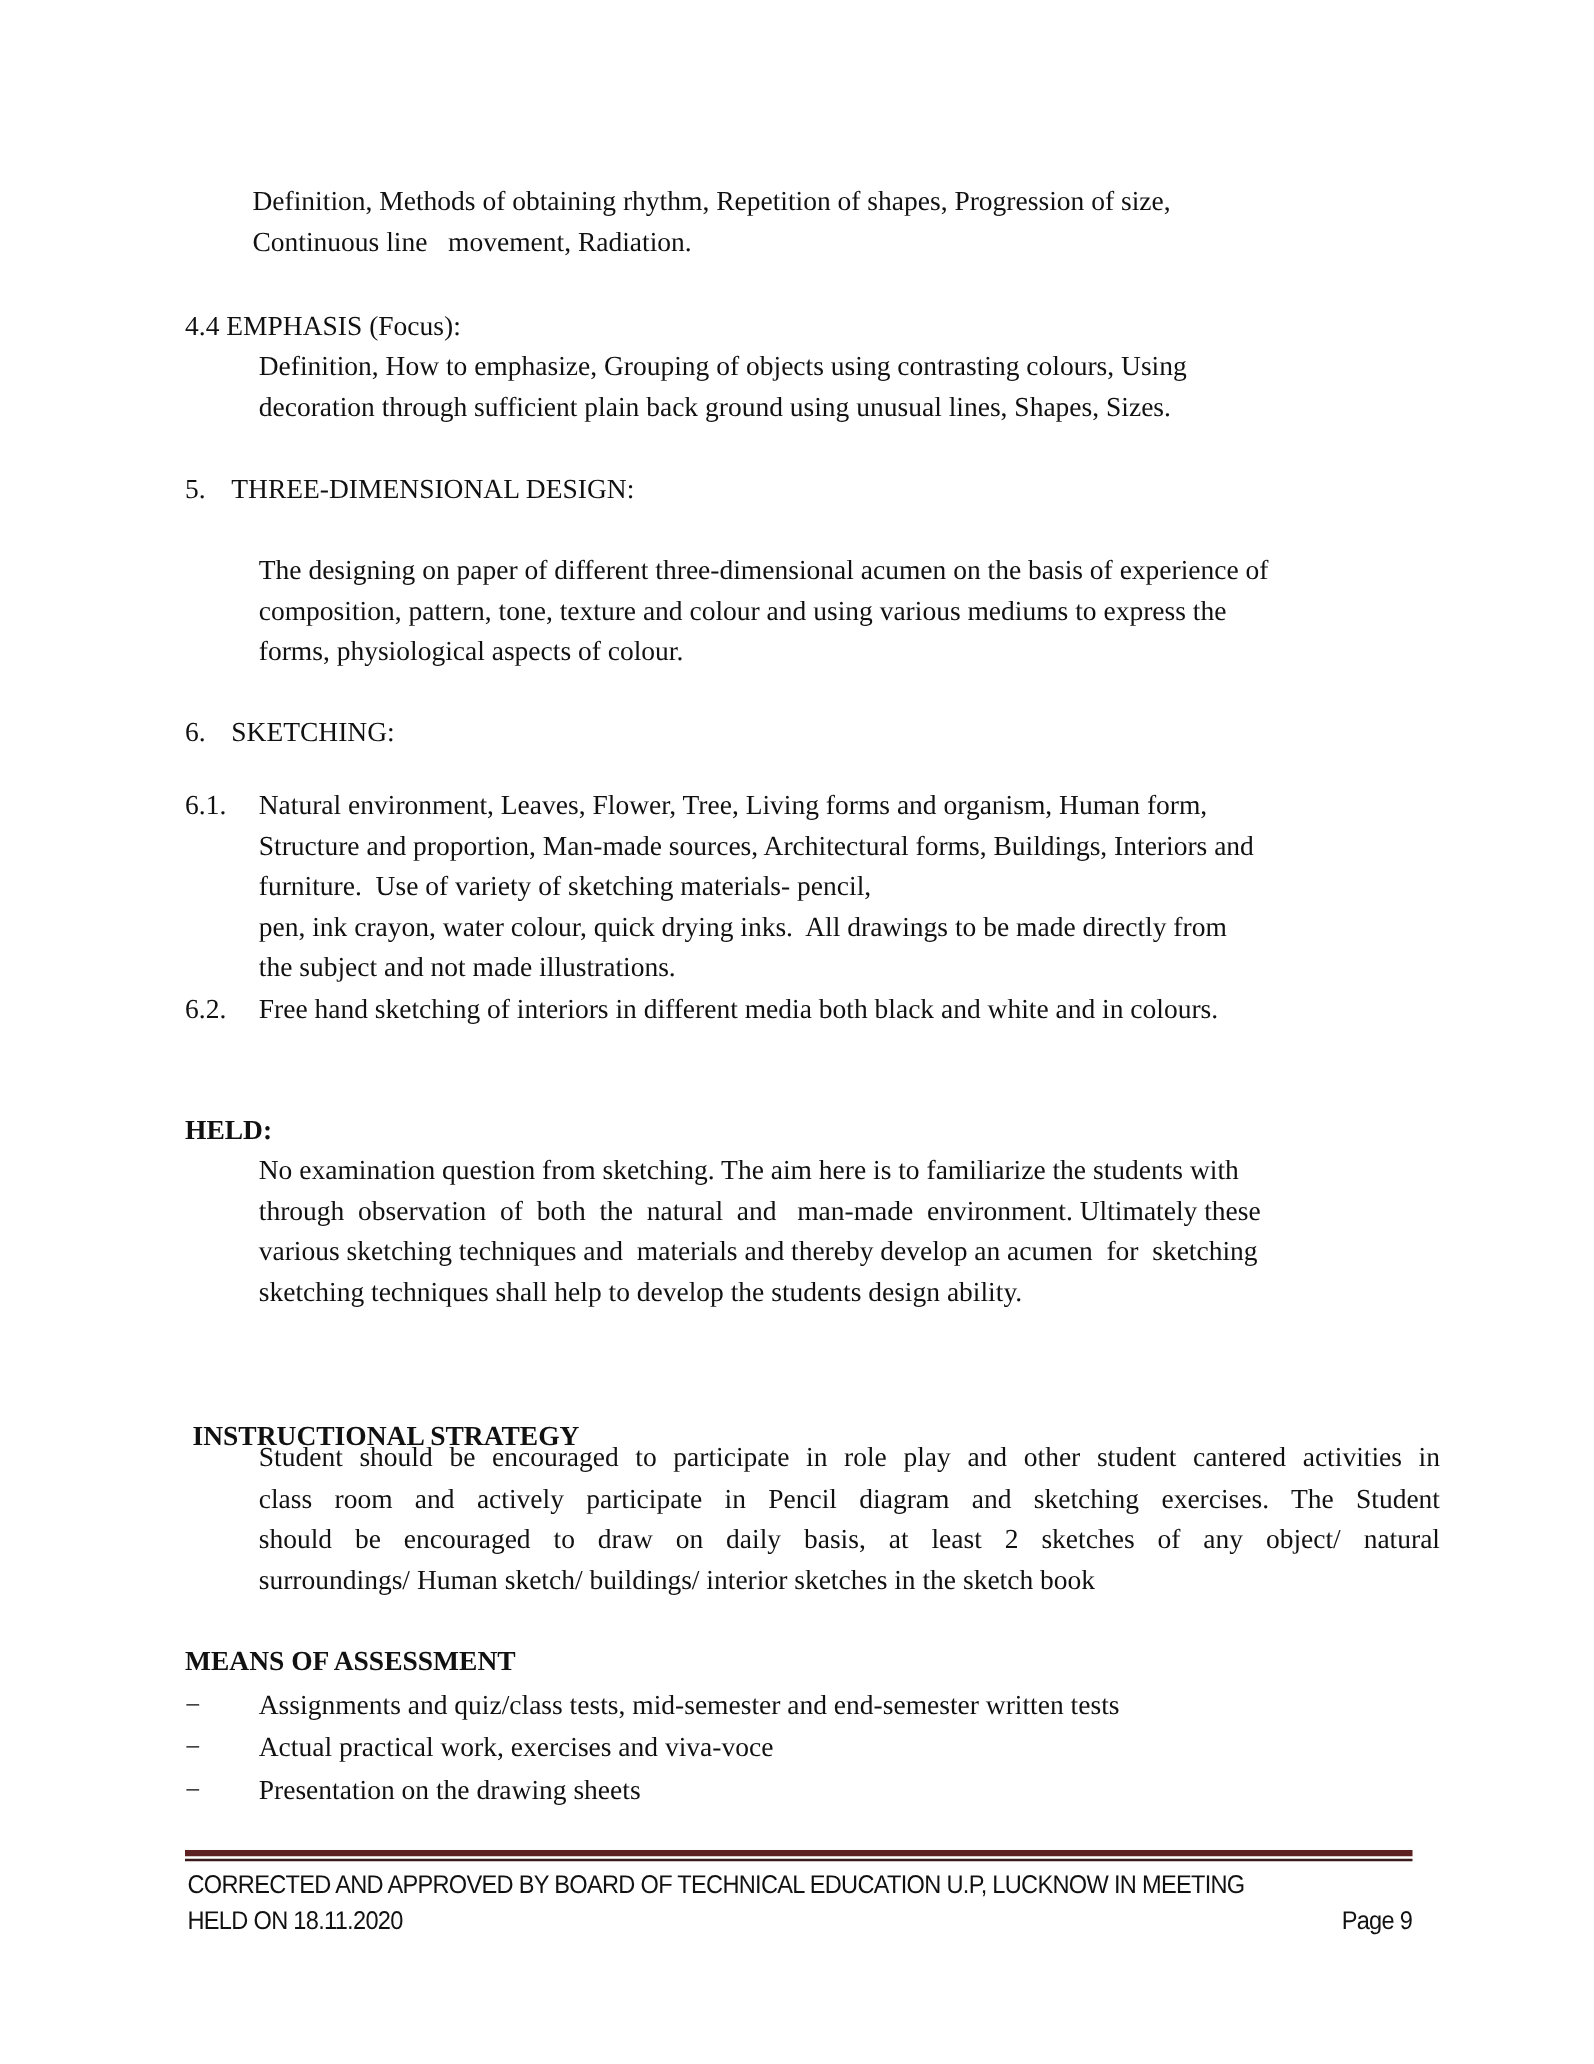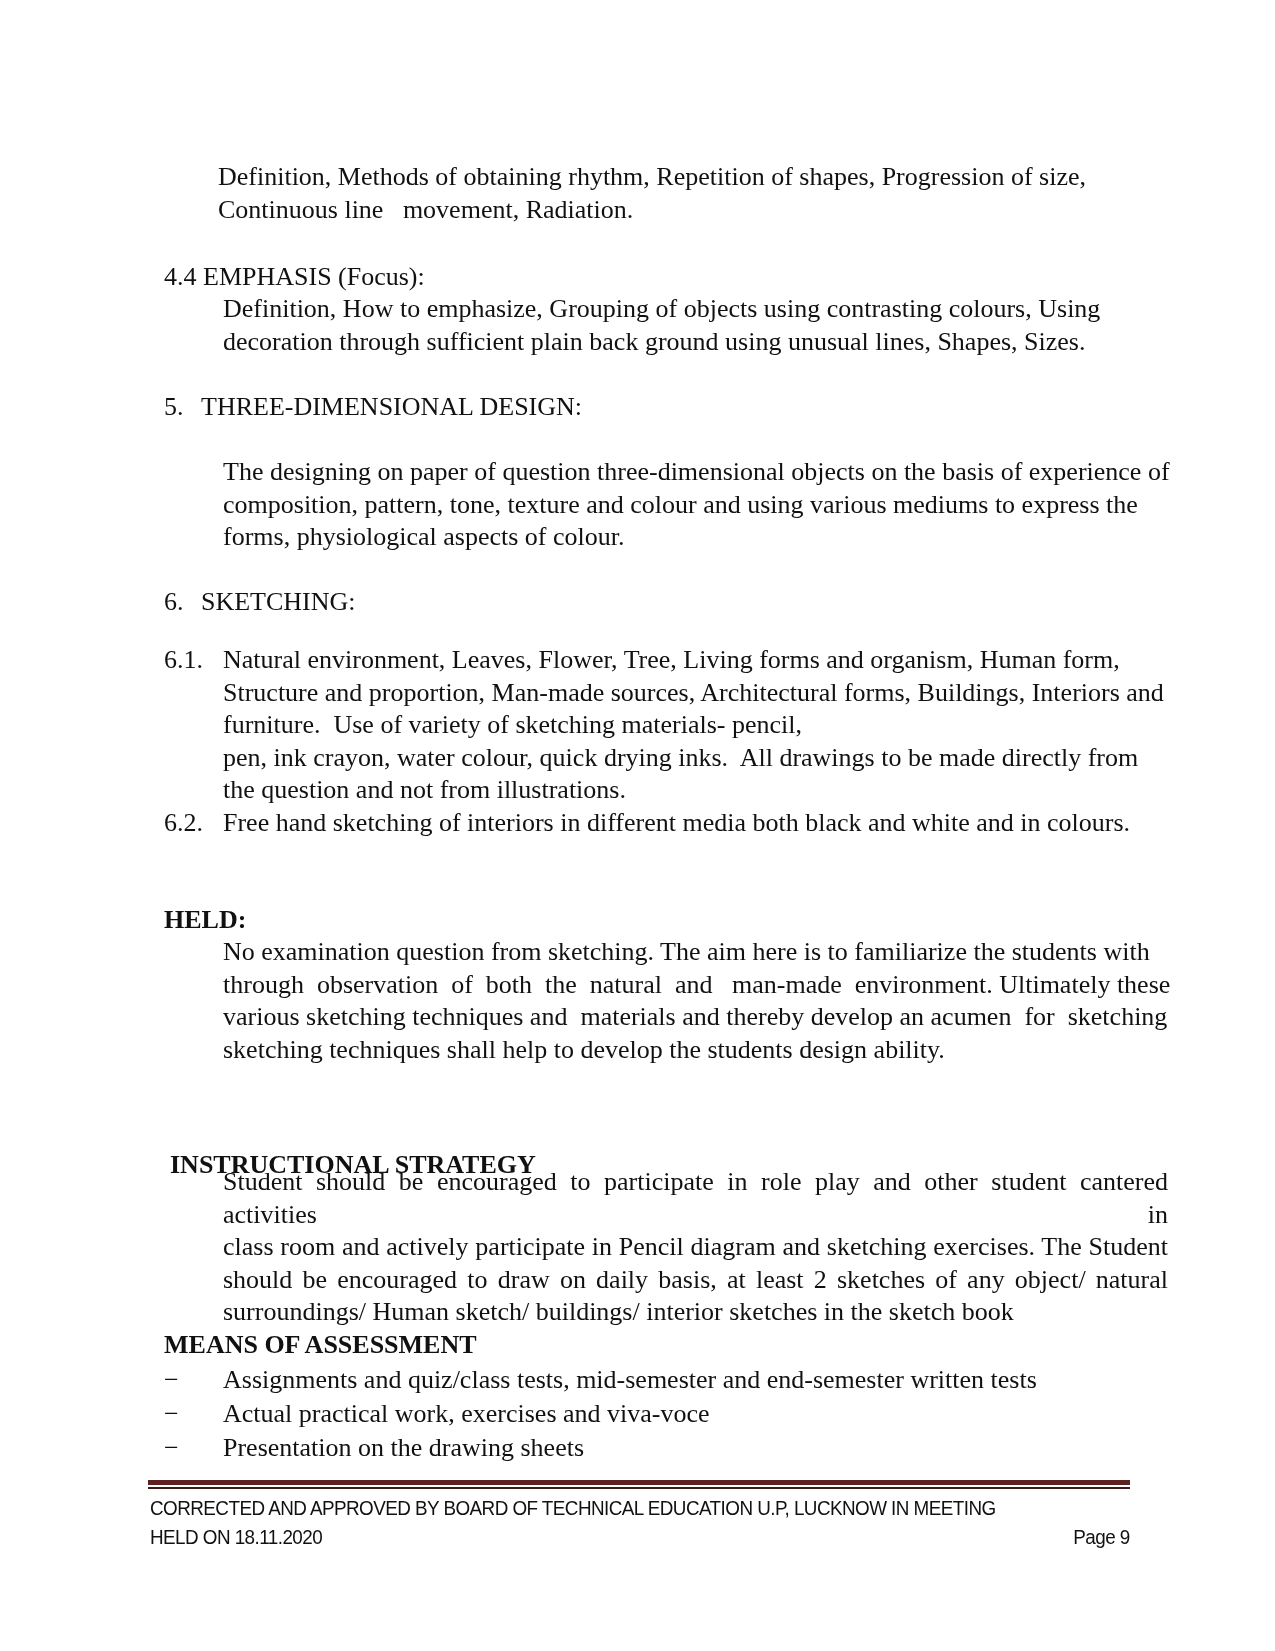--- a/index.html
+++ b/index.html
@@ -1,19 +1,19 @@
 <!DOCTYPE html>
 <html><head>
 <meta charset="utf-8">
 <style>
   html, body { margin: 0; padding: 0; background: #ffffff; }
   body { width: 1275px; height: 1651px; position: relative; overflow: hidden;
          font-family: "Liberation Serif", "DejaVu Serif", serif; color: #111; }
   .page { position: absolute; left: 0; top: 0; width: 1275px; height: 1651px; }
-  .blk { position: absolute; font-size: 26px; line-height: 32.6px; margin: 16px; }
+  .blk { position: absolute; font-size: 22px; line-height: 32.6px; margin: 0; }
   .line { display: block; white-space: pre; }
   .justify { white-space: normal; text-align: justify; text-align-last: justify; display: block; }
   .bold { font-weight: bold; }
   .footer-bar { position: absolute; left: 148px; width: 982px; }
   .bar-thick { top: 1480px; height: 5px; background: #5e2121; }
   .bar-thin { top: 1487px; height: 2px; background: #3a1a1a; }
   .footer-text { position: absolute; left: 150px; width: 980px; top: 1493px;
                  font-family: "Liberation Sans", "DejaVu Sans", sans-serif; font-size: 20.5px;
                  line-height: 29px; color: #111; letter-spacing: -0.6px; transform: scaleX(0.92);
                  transform-origin: left top; }
@@ -31,35 +31,35 @@
 
   <div class="blk" style="left:148px; top:245px;">4.4 EMPHASIS (Focus):</div>
   <div class="blk" style="left:207px; top:277px;">
     <span class="line">Definition, How to emphasize, Grouping of objects using contrasting colours, Using</span>
     <span class="line">decoration through sufficient plain back ground using unusual lines, Shapes, Sizes.</span>
   </div>
 
   <div class="blk" style="left:148px; top:375px;">5.</div>
   <div class="blk" style="left:185px; top:375px;">THREE-DIMENSIONAL DESIGN:</div>
   <div class="blk" style="left:207px; top:440px;">
-    <span class="line">The designing on paper of question three-dimensional objects on the basis of experience of</span>
+    <span class="line">The designing on paper of different three-dimensional acumen on the basis of experience of</span>
     <span class="line">composition, pattern, tone, texture and colour and using various mediums to express the</span>
     <span class="line">forms, physiological aspects of colour.</span>
   </div>
 
   <div class="blk" style="left:148px; top:570px;">6.</div>
   <div class="blk" style="left:185px; top:570px;">SKETCHING:</div>
 
   <div class="blk" style="left:148px; top:628px;">6.1.</div>
   <div class="blk" style="left:207px; top:628px;">
     <span class="line">Natural environment, Leaves, Flower, Tree, Living forms and organism, Human form,</span>
     <span class="line">Structure and proportion, Man-made sources, Architectural forms, Buildings, Interiors and</span>
     <span class="line">furniture.  Use of variety of sketching materials- pencil,</span>
     <span class="line">pen, ink crayon, water colour, quick drying inks.  All drawings to be made directly from</span>
-    <span class="line">the question and not from illustrations.</span>
+    <span class="line">the subject and not made illustrations.</span>
   </div>
   <div class="blk" style="left:148px; top:791px;">6.2.</div>
   <div class="blk" style="left:207px; top:791px;">
     <span class="line">Free hand sketching of interiors in different media both black and white and in colours.</span>
   </div>
 
   <div class="blk bold" style="left:148px; top:888px;">HELD:</div>
   <div class="blk" style="left:207px; top:920px;">
     <span class="line">No examination question from sketching. The aim here is to familiarize the students with</span>
     <span class="line">through  observation  of  both  the  natural  and   man-made  environment. Ultimately these</span>

